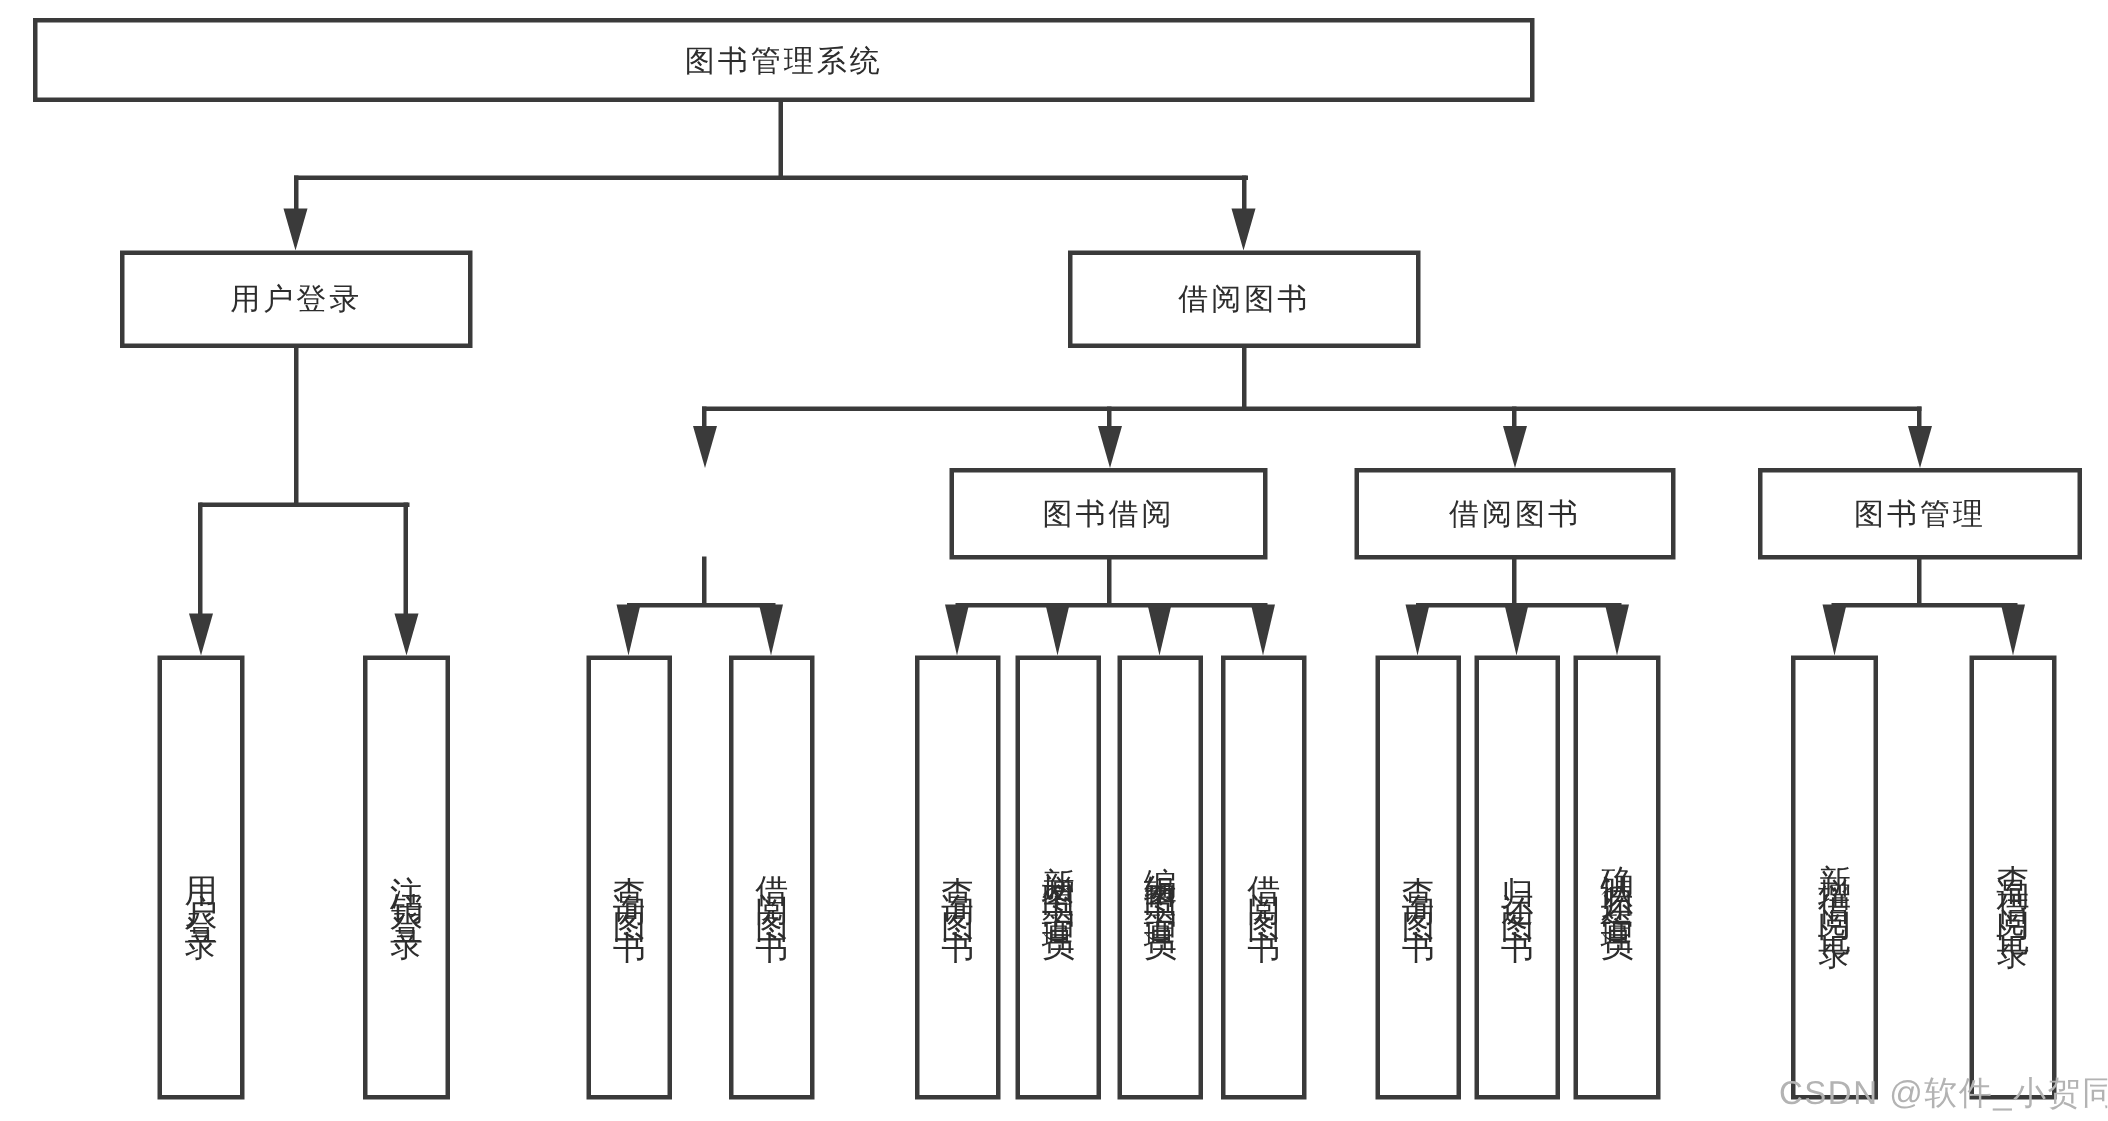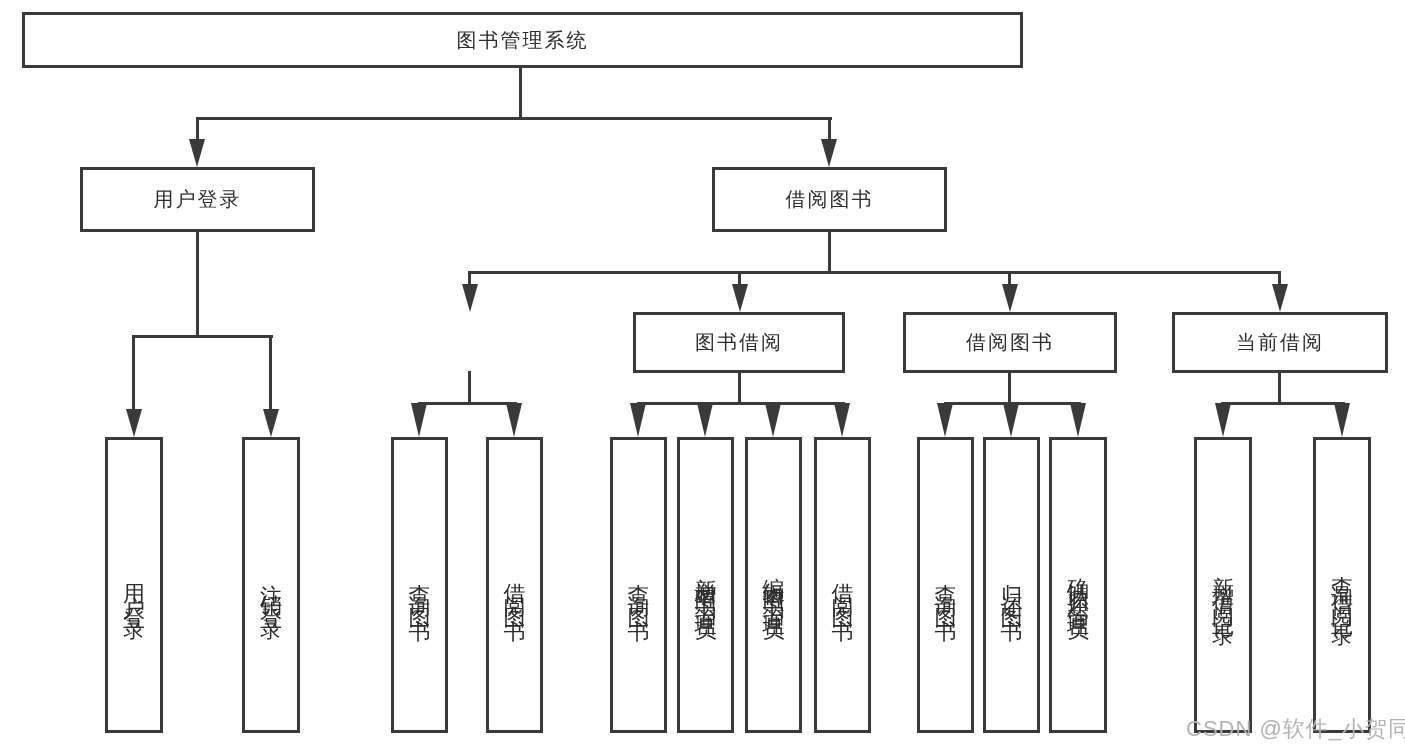--- a/index.html
+++ b/index.html
@@ -72,21 +72,21 @@
   <div class="arrow" style="left:1002px;top:284px;"></div>
   <div class="arrow" style="left:1272px;top:284px;"></div>
 
   <div class="node" style="left:633px;top:312px;width:212px;height:61px;">
     <span>图书借阅</span>
   </div>
   <div class="node" style="left:903px;top:312px;width:214px;height:61px;">
     <span>借阅图书</span>
   </div>
   <div class="node" style="left:1172px;top:312px;width:216px;height:61px;">
-    <span>当前借阅</span>
+    <span>图书管理</span>
   </div>
 
   <div class="line" style="left:468px;top:371px;width:3px;height:33px;"></div>
   <div class="line" style="left:418px;top:402px;width:99px;height:3px;"></div>
   <div class="arrow arrow--long" style="left:411px;top:403px;"></div>
   <div class="arrow arrow--long" style="left:506px;top:403px;"></div>
 
   <div class="line" style="left:738px;top:371px;width:3px;height:33px;"></div>
   <div class="line" style="left:637px;top:402px;width:208px;height:3px;"></div>
   <div class="arrow arrow--long" style="left:630px;top:403px;"></div>

